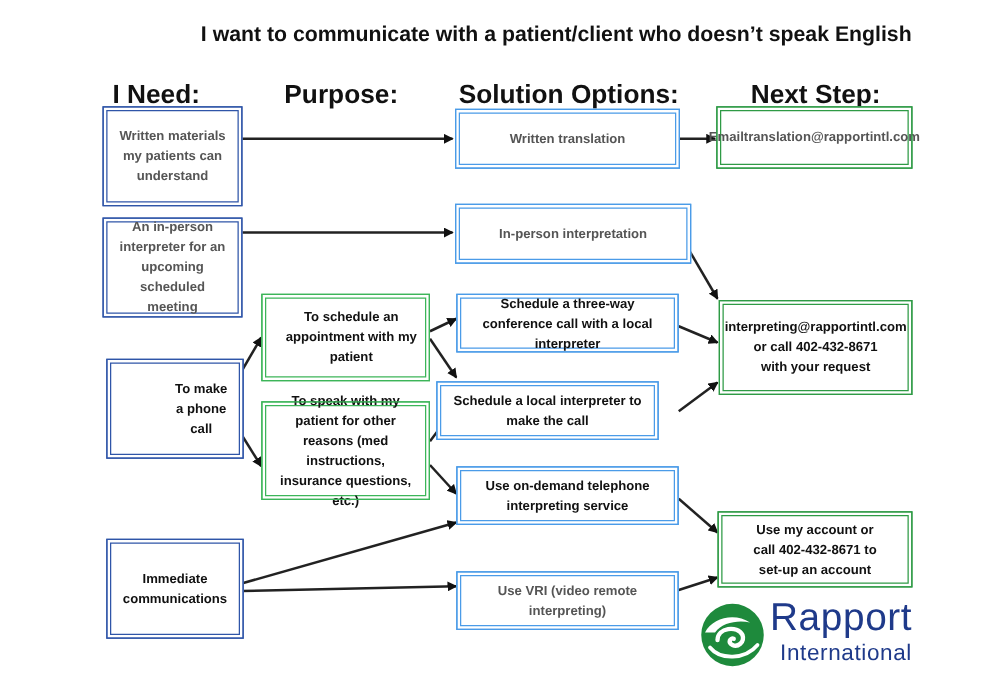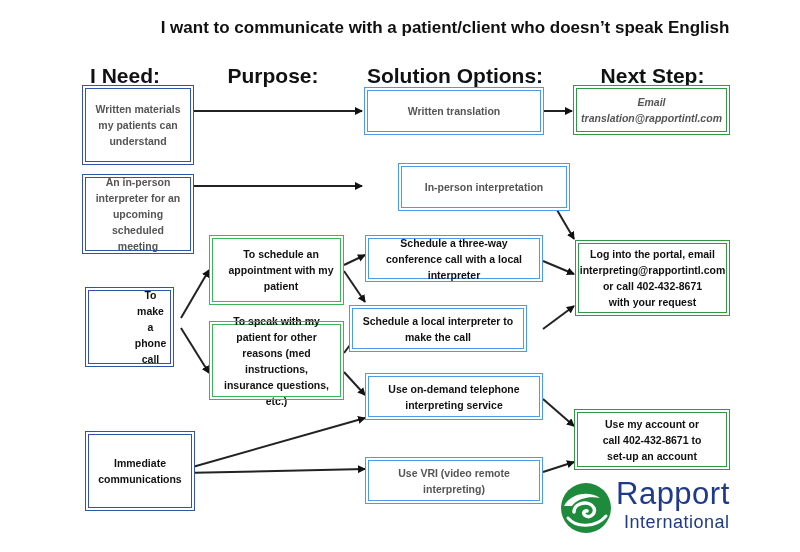--- a/index.html
+++ b/index.html
@@ -54,59 +54,58 @@
     <line x1="182" y1="473" x2="365" y2="469"></line>
   </g>
 </svg>
 
 <div class="box need blur" style="left:70px;top:85px;width:112px;height:80px;">
   <span>Written materials my patients can understand</span>
 </div>
 <div class="box need blur" style="left:70px;top:174px;width:112px;height:80px;">
   <span>An in-person interpreter for an upcoming scheduled meeting</span>
 </div>
-<div class="box need" style="left:73px;top:287px;width:89px;height:80px;padding-left:48px;">
+<div class="box need" style="left:73px;top:287px;width:110px;height:80px;padding-left:48px;">
   <span>To make a phone call</span>
 </div>
 <div class="box need" style="left:73px;top:431px;width:110px;height:80px;">
   <span>Immediate communications</span>
 </div>
 
 <div class="box purpose" style="left:209px;top:235px;width:135px;height:70px;padding-left:15px;">
   <span>To schedule an appointment with my patient</span>
 </div>
 <div class="box purpose" style="left:209px;top:321px;width:135px;height:79px;">
   <span>To speak with my patient for other reasons (med instructions, insurance questions, etc.)</span>
 </div>
 
 <div class="box sol blur" style="left:364px;top:87px;width:180px;height:48px;">
   <span>Written translation</span>
 </div>
-<div class="box sol blur" style="left:364px;top:163px;width:172px;height:48px;margin-left:34px;">
+<div class="box sol blur" style="left:364px;top:163px;width:189px;height:48px;">
   <span>In-person interpretation</span>
 </div>
 <div class="box sol" style="left:365px;top:235px;width:178px;height:47px;">
   <span>Schedule a three-way conference call with a local interpreter</span>
 </div>
 <div class="box sol" style="left:349px;top:305px;width:178px;height:47px;">
   <span>Schedule a local interpreter to make the call</span>
 </div>
 <div class="box sol" style="left:365px;top:373px;width:178px;height:47px;">
   <span>Use on-demand telephone interpreting service</span>
 </div>
 <div class="box sol blur" style="left:365px;top:457px;width:178px;height:47px;align-items:flex-end;padding-top:4px;">
   <span>Use VRI (video remote interpreting)</span>
 </div>
 
-<div class="box next blur" style="left:573px;top:85px;width:157px;height:50px;flex-direction:column;font-style:italic;">
+<div class="box next blur" style="left:573px;top:85px;width:157px;height:50px;">
   <span>Email</span>
   <span>translation@rapportintl.com</span>
 </div>
 <div class="box next" style="left:575px;top:240px;width:155px;height:76px;flex-direction:column;">
-  <span>Log into the portal, email</span>
   <span>interpreting@rapportintl.com</span>
   <span>or call 402-432-8671</span>
   <span>with your request</span>
 </div>
 <div class="box next" style="left:574px;top:409px;width:156px;height:61px;flex-direction:column;text-align:center;">
   <span>Use my account or</span>
   <span>call 402-432-8671 to</span>
   <span>set-up an account</span>
 </div>
 

